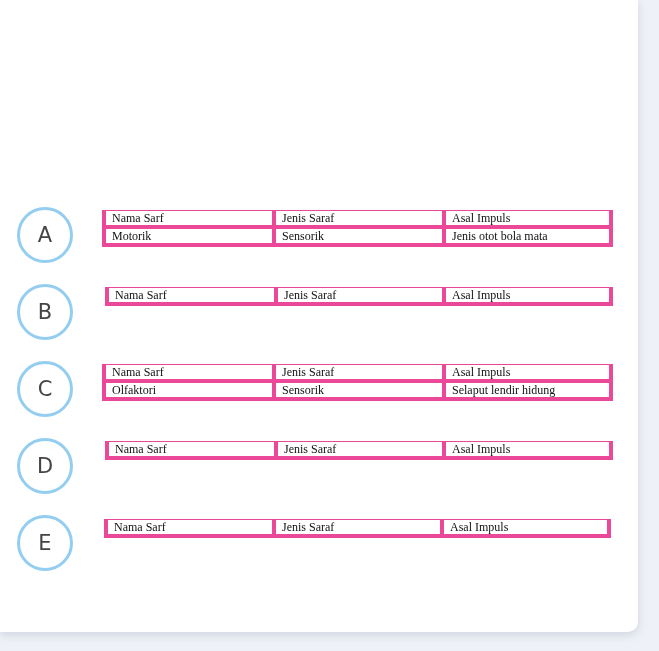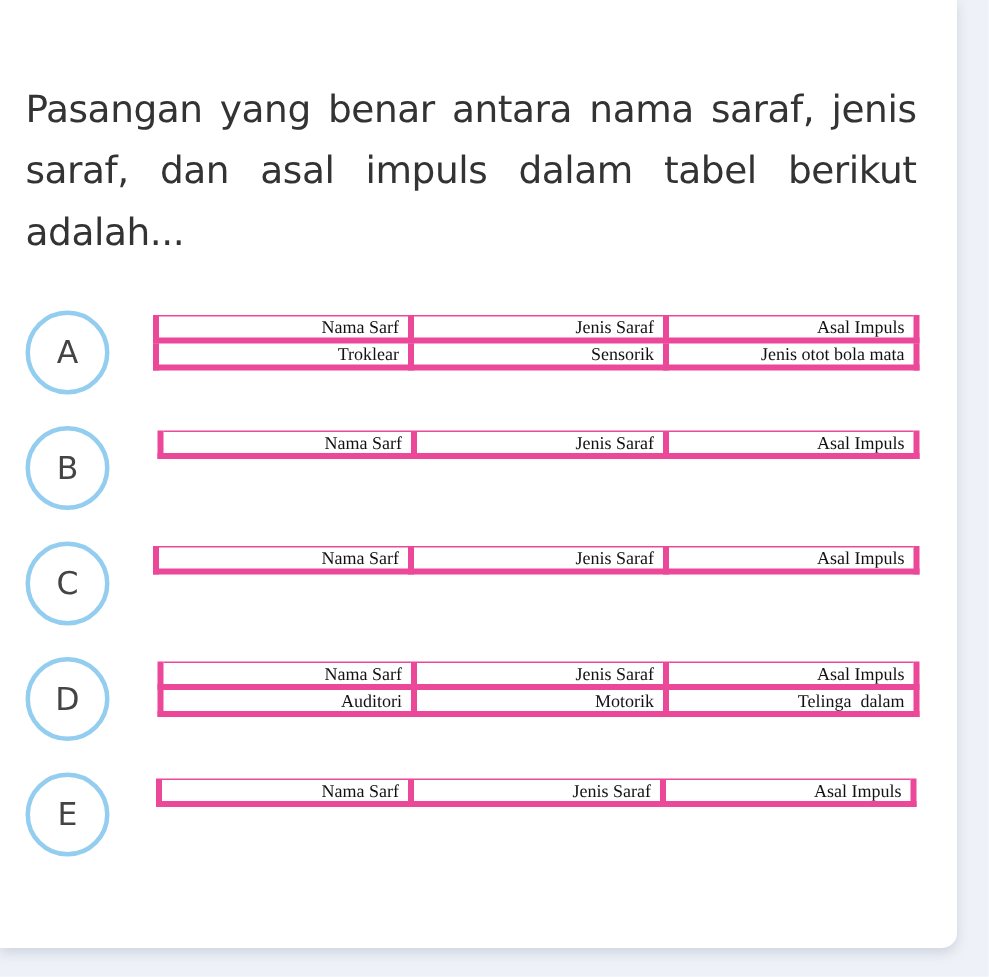--- a/index.html
+++ b/index.html
@@ -66,49 +66,47 @@
     color: #111111;
     table-layout: fixed;
   }
   table.nerve td {
     border: 4px solid #ec4899;
     padding: 0 6px;
     height: 14px;
     line-height: 14px;
     white-space: nowrap;
     overflow: hidden;
-    text-align: right;
   }
   table.nerve tr:first-child td {
     border-top-width: 1.5px;
   }
 </style>
 </head>
 <body>
 
 <div class="card">
 
-  <p class="question">Pasangan yang benar antara nama saraf, jenis saraf, dan asal impuls dalam tabel berikut adalah...</p>
 
   <div class="option" style="top:205px;">
     <div class="badge">A</div>
     <table class="nerve" style="left:102px; top:5px; width:507px;">
       <colgroup>
           <col style="width:170px">
           <col style="width:170px">
           <col style="width:167px">
         </colgroup>
       <tbody>
           <tr>
         <td>Nama Sarf</td>
         <td>Jenis Saraf</td>
         <td>Asal Impuls</td>
       </tr>
       <tr>
-        <td>Troklear</td>
+        <td>Motorik</td>
         <td>Sensorik</td>
         <td>Jenis otot bola mata</td>
       </tr>
     </tbody>
       </table>
   </div>
 
   <div class="option" style="top:282px;">
     <div class="badge">B</div>
     <table class="nerve" style="left:105px; top:5px; width:504px;">
@@ -134,42 +132,42 @@
           <col style="width:170px">
           <col style="width:170px">
           <col style="width:167px">
         </colgroup>
       <tbody>
           <tr>
         <td>Nama Sarf</td>
         <td>Jenis Saraf</td>
         <td>Asal Impuls</td>
       </tr>
+      <tr>
+        <td>Olfaktori</td>
+        <td>Sensorik</td>
+        <td>Selaput lendir hidung</td>
+      </tr>
     </tbody>
       </table>
   </div>
 
   <div class="option" style="top:436px;">
     <div class="badge">D</div>
     <table class="nerve" style="left:105px; top:5px; width:504px;">
       <colgroup>
           <col style="width:169px">
           <col style="width:168px">
           <col style="width:167px">
         </colgroup>
       <tbody>
           <tr>
         <td>Nama Sarf</td>
         <td>Jenis Saraf</td>
         <td>Asal Impuls</td>
-      </tr>
-      <tr>
-        <td>Auditori</td>
-        <td>Motorik</td>
-        <td style="white-space:pre;">Telinga  dalam</td>
       </tr>
     </tbody>
       </table>
   </div>
 
   <div class="option" style="top:513px;">
     <div class="badge">E</div>
     <table class="nerve" style="left:104px; top:6px; width:503px;">
       <colgroup>
           <col style="width:168px">

